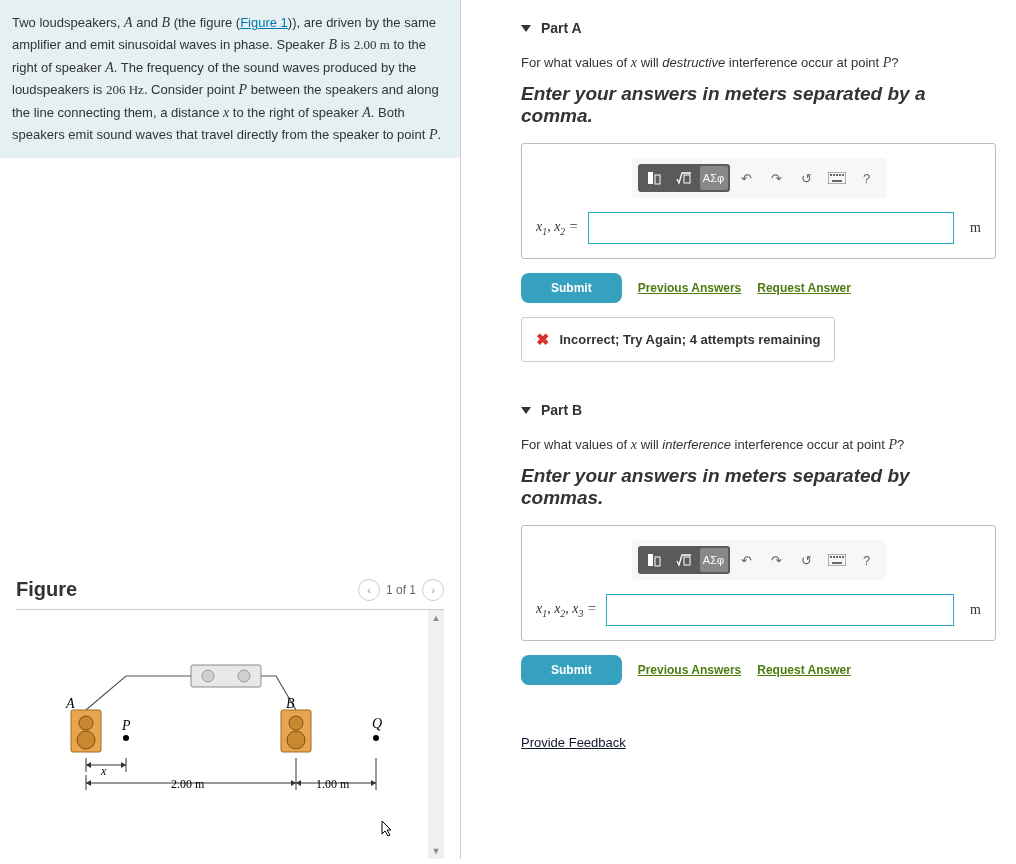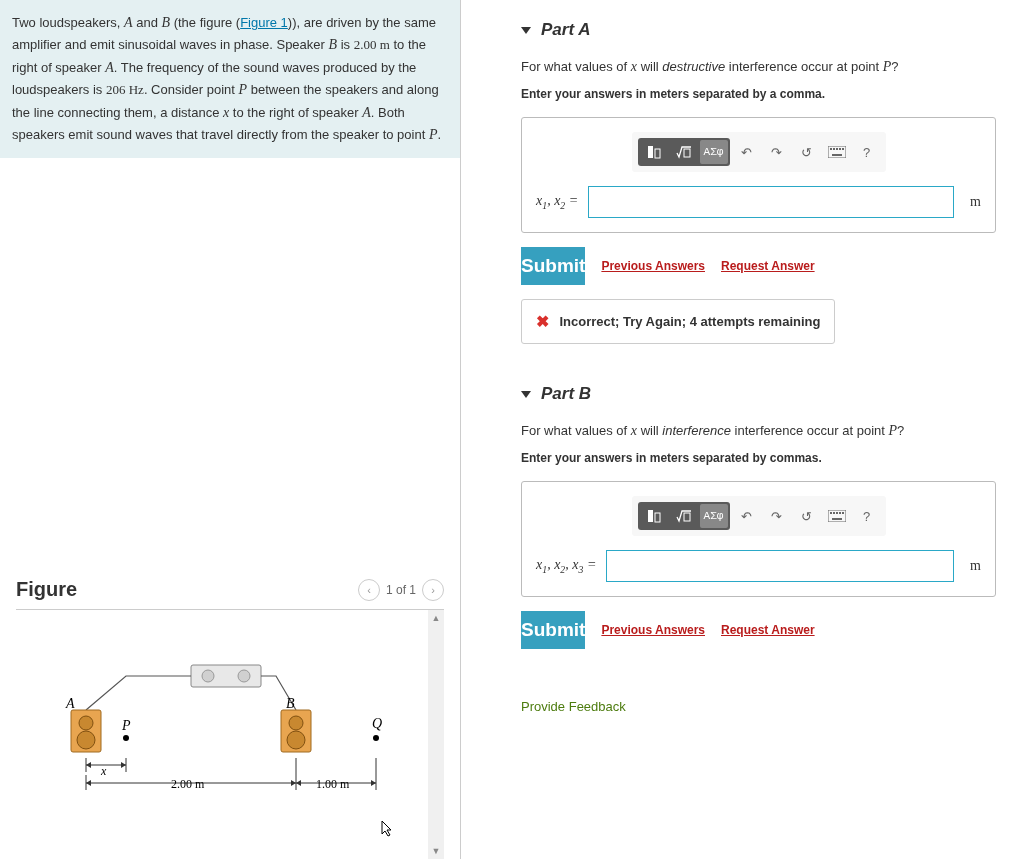--- a/index.html
+++ b/index.html
@@ -18,46 +18,46 @@
 .figure-title { font-weight: bold; font-size: 20px; }
 .figure-nav { display: flex; align-items: center; gap: 6px; font-size: 12px; color: #666; }
 .nav-btn { width: 22px; height: 22px; border: 1px solid #ccc; border-radius: 50%; background: #fff; display: flex; align-items: center; justify-content: center; cursor: pointer; color: #999; font-size: 11px; }
 .figure-body { border-top: 1px solid #ccc; position: relative; height: 250px; }
 .figure-scroll { position: absolute; right: 0; top: 0; bottom: 0; width: 16px; background: #f0f0f0; }
 .scroll-up, .scroll-down { height: 16px; display: flex; align-items: center; justify-content: center; color: #888; font-size: 9px; }
 .figure-svg { width: 420px; height: 230px; }
 
 .part-header { display: flex; align-items: center; gap: 10px; margin-bottom: 16px; }
 .collapse-icon { width: 0; height: 0; border-left: 5px solid transparent; border-right: 5px solid transparent; border-top: 7px solid #333; }
-.part-title { font-weight: bold; font-size: 17px; font-style: italic; }
+.part-title { font-weight: bold; font-size: 14px; }
 .part-body { padding-left: 0; margin-bottom: 40px; }
 .question-text { margin-bottom: 10px; font-size: 13px; line-height: 1.5; }
-.instruct { font-weight: bold; margin-bottom: 16px; font-size: 12px; }
+.instruct { font-weight: bold; margin-bottom: 16px; font-size: 19px; font-style: italic; }
 .destructive, .constructive { font-style: italic; }
 
 .answer-box { border: 1px solid #bbb; border-radius: 3px; padding: 14px; background: #fff; margin-bottom: 14px; }
 .toolbar { display: flex; gap: 4px; align-items: center; justify-content: center; margin-bottom: 14px; background: #f7f7f7; padding: 6px; border-radius: 3px; width: fit-content; margin-left: auto; margin-right: auto; }
 .tool-grp { display: flex; gap: 2px; background: #5a5a5a; border-radius: 3px; padding: 2px; }
 .tool-btn { width: 28px; height: 24px; display: flex; align-items: center; justify-content: center; color: #fff; font-size: 11px; cursor: pointer; }
-.tool-greek { background: #888; border-radius: 2px; font-family: Liberation Mono, monospace; }
+.tool-greek { background: #888; border-radius: 2px; font-family: Liberation Sans, sans-serif; }
 .tool-plain { width: 26px; height: 24px; display: flex; align-items: center; justify-content: center; color: #666; cursor: pointer; font-size: 13px; }
 
 .input-row { display: flex; align-items: center; gap: 10px; }
 .var-label { font-family: 'Times New Roman', serif; font-style: italic; font-size: 14px; white-space: nowrap; }
 .answer-input { flex: 1; border: 1px solid #2aa8c7; height: 32px; padding: 4px 8px; font-size: 13px; }
 .unit { font-family: 'Times New Roman', serif; font-size: 14px; margin-left: 6px; }
 
 .submit-row { display: flex; align-items: center; gap: 16px; margin-bottom: 14px; }
-.submit-btn { background: #36a0bf; color: #fff; border: none; padding: 8px 0; font-size: 19px; font-weight: bold; cursor: pointer; border-radius: 0; }
-.link { color: #b91c1c; text-decoration: underline; font-size: 12px; font-weight: bold; cursor: pointer; }
+.submit-btn { background: #36a0bf; color: #fff; border: none; padding: 8px 30px; font-size: 12px; font-weight: bold; cursor: pointer; border-radius: 8px; }
+.link { color: #4d7c0f; text-decoration: underline; font-size: 12px; font-weight: bold; cursor: pointer; }
 
 .feedback-box { border: 1px solid #ccc; border-radius: 3px; padding: 12px 14px; display: flex; align-items: center; gap: 10px; font-weight: bold; font-size: 13px; width: fit-content; }
 .x-icon { color: #d9302c; font-size: 16px; font-weight: bold; }
 
-.provide-fb { color: #4d7c0f; font-size: 13px; cursor: pointer; margin-top: 10px; display: inline-block; }
+.provide-fb { color: #0f172a; text-decoration: underline; font-size: 13px; cursor: pointer; margin-top: 10px; display: inline-block; }
 
 .sub { font-size: 0.7em; vertical-align: sub; }
 </style>
 </head>
 <body>
 
 <div class="container">
   <div class="left-col">
     <div class="problem-box">
       <span>Two loudspeakers, </span><span class="italvar">A</span><span> and </span><span class="italvar">B</span><span> (the figure (</span><a href="#">Figure 1</a><span>)), are driven by the same amplifier and emit sinusoidal waves in phase. Speaker </span><span class="italvar">B</span><span> is </span><span class="rm">2.00 m</span><span> to the right of speaker </span><span class="italvar">A</span><span>. The frequency of the sound waves produced by the loudspeakers is </span><span class="rm">206 Hz</span><span>. Consider point </span><span class="italvar">P</span><span> between the speakers and along the line connecting them, a distance </span><span class="italvar">x</span><span> to the right of speaker </span><span class="italvar">A</span><span>. Both speakers emit sound waves that travel directly from the speaker to point </span><span class="italvar">P</span><span>.</span>

